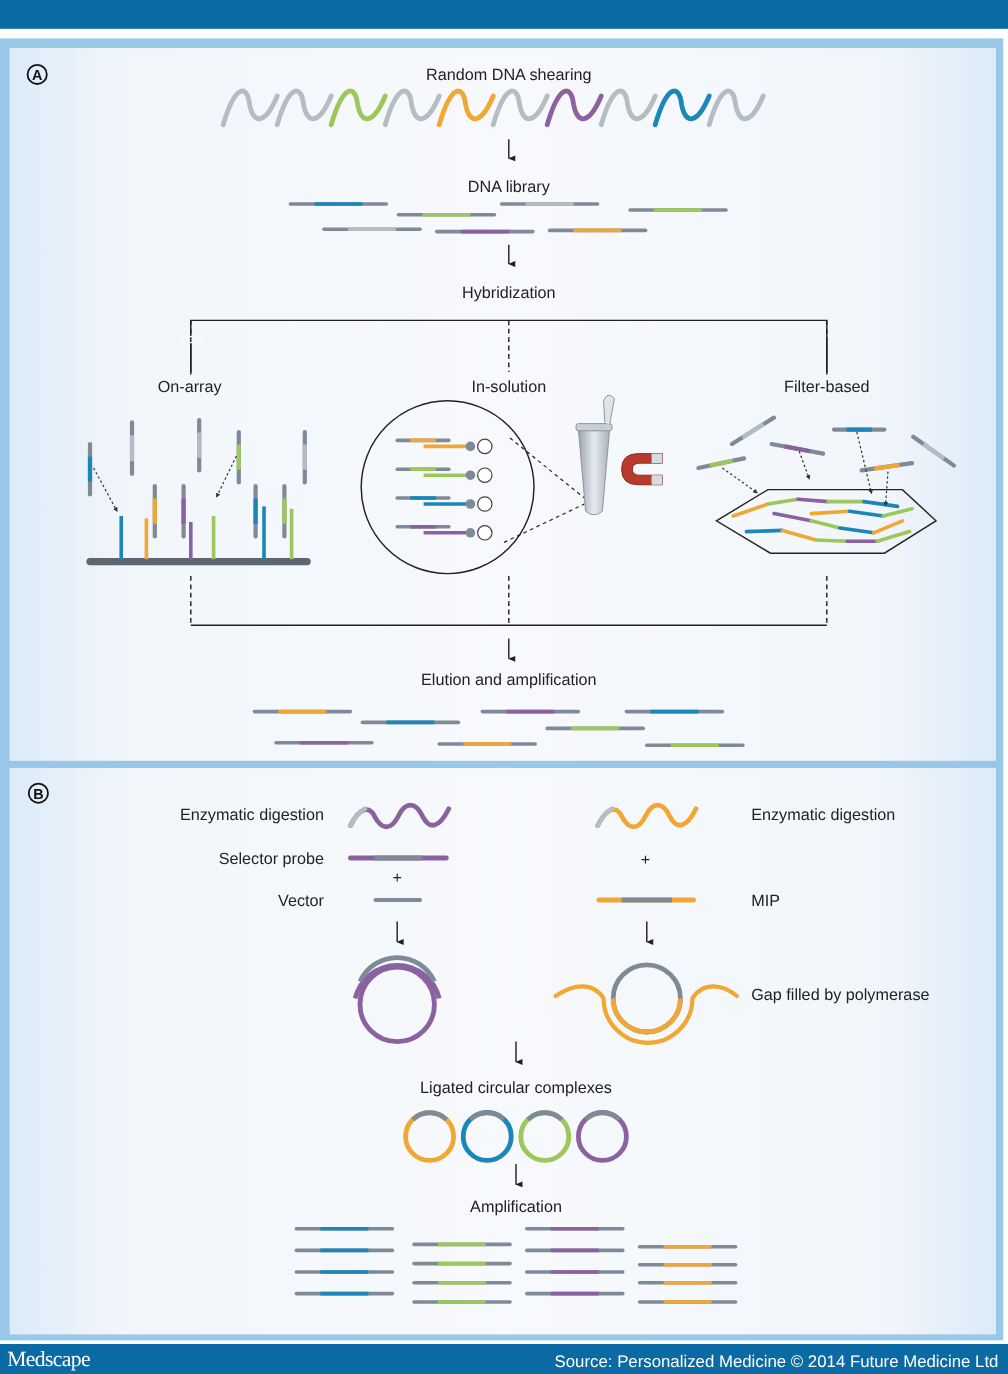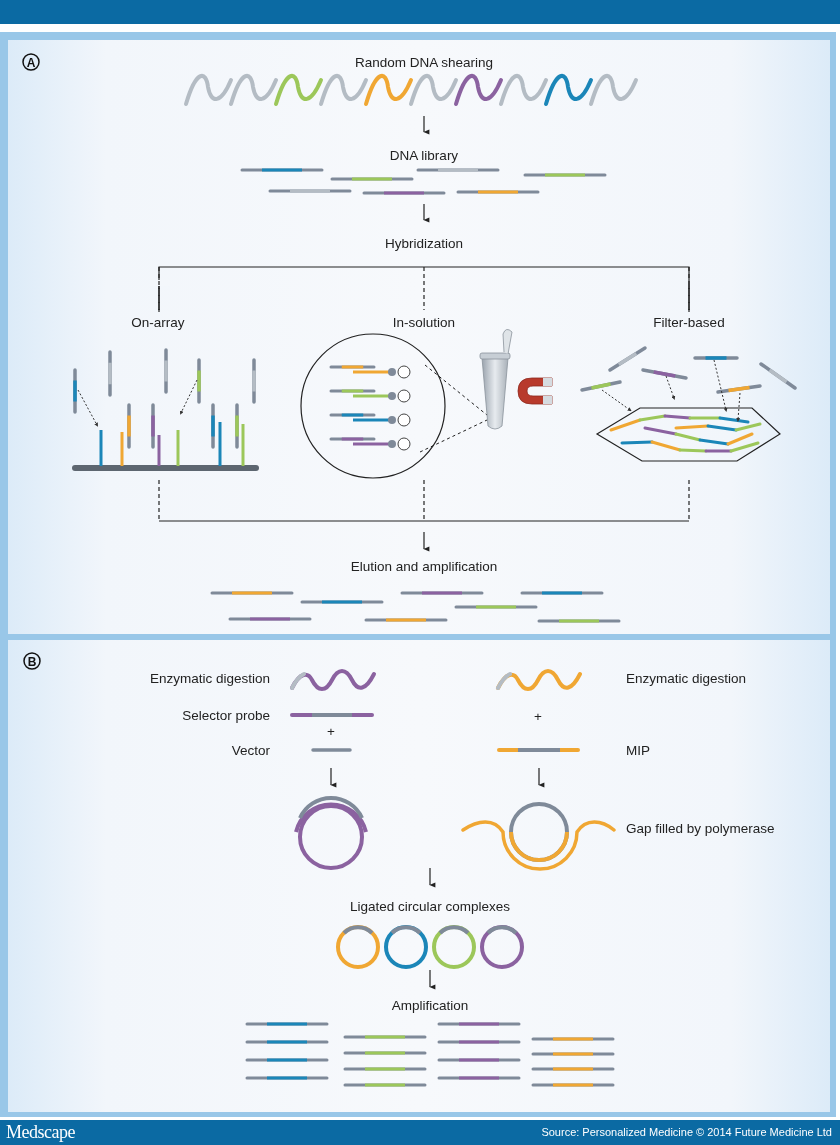--- a/index.html
+++ b/index.html
@@ -5,21 +5,21 @@
   html, body { margin:0; padding:0; }
   body { width:840px; height:1145px; background:#ffffff; position:relative; overflow:hidden;
          font-family:"Liberation Sans", sans-serif; color:#222; }
   .topbar { position:absolute; left:0; top:0; width:840px; height:24px; background:#0b6aa3; }
   .frame { position:absolute; left:0; top:32px; width:836px; height:1085px; background:#99c7e8; }
   .panel { position:absolute; background:linear-gradient(90deg,#dcebf8 0%,#f2f6fb 12%,#f7f9fc 50%,#f2f6fb 88%,#dcebf8 100%); }
   #panelA { left:8px; top:40px; width:822px; height:594px; }
   #panelB { left:8px; top:640px; width:822px; height:472px; }
   .footer { position:absolute; left:0; top:1120px; width:840px; height:36px; background:#0b6aa3; }
   .logo { position:absolute; left:6px; top:2px; font-family:"Liberation Serif", serif; color:#fff; font-size:18px; letter-spacing:-0.5px; }
-  .source { position:absolute; right:8px; top:6px; color:#fff; font-size:11px; }
+  .source { position:absolute; right:8px; top:6px; color:#fff; font-size:14px; }
   svg#diagram { position:absolute; left:0; top:0; }
   .lbl { font-family:"Liberation Sans", sans-serif; font-size:13.5px; fill:#222; }
 </style>
 </head>
 <body>
 
 <div class="topbar"></div>
 <div class="frame"></div>
 <div class="panel" id="panelA"></div>
 <div class="panel" id="panelB"></div>

